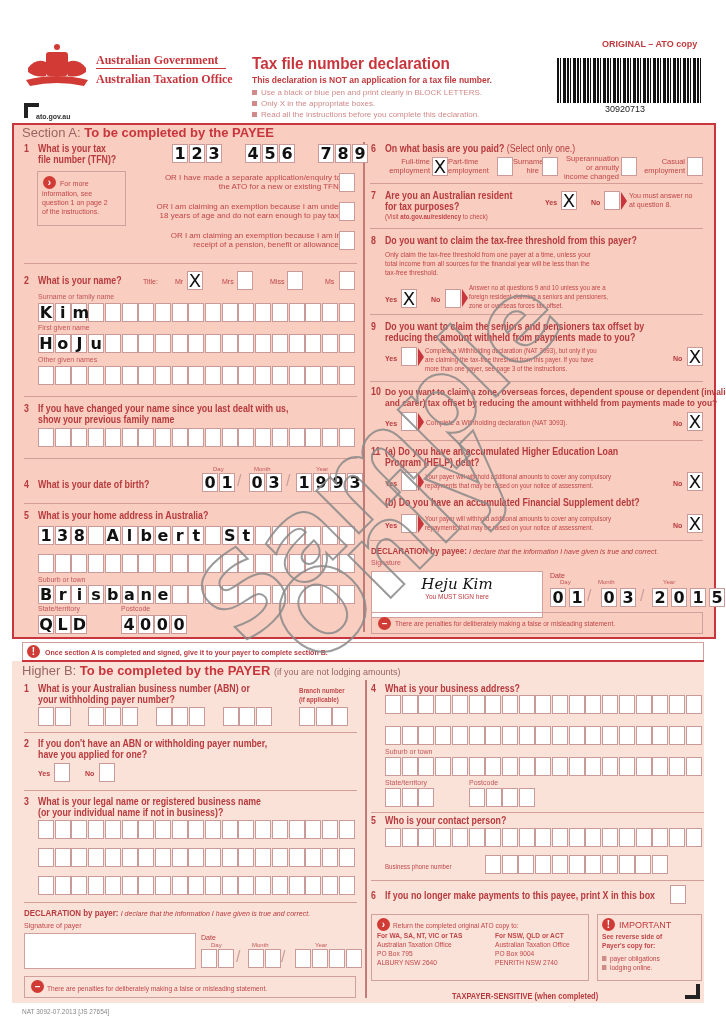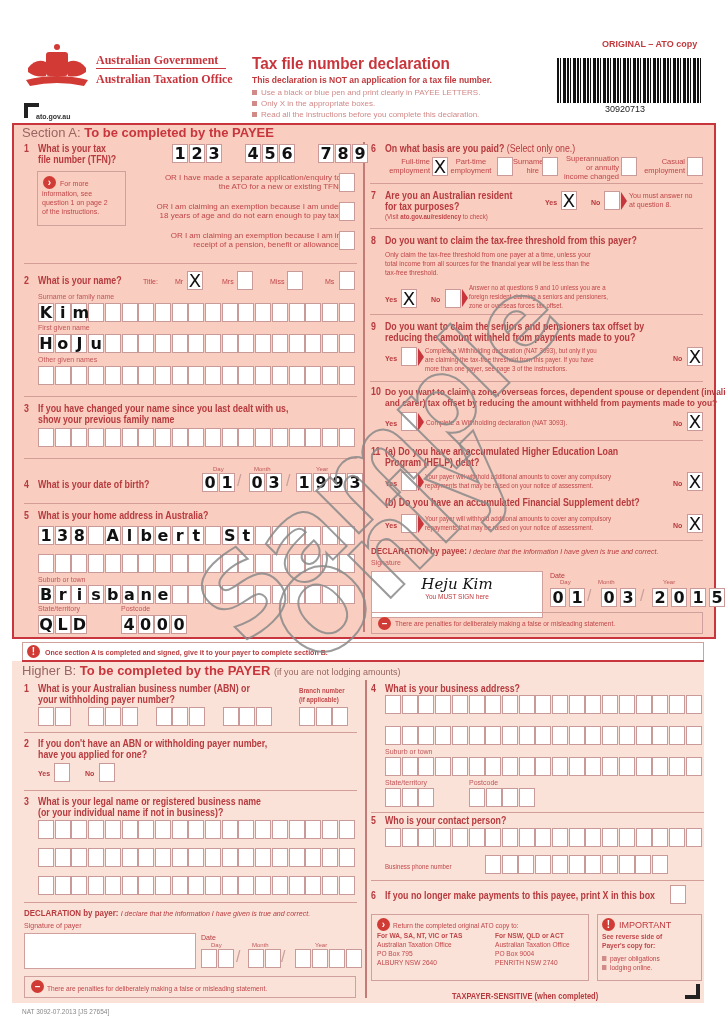--- a/index.html
+++ b/index.html
@@ -35,21 +35,21 @@
 </div>
 <div class="abs" style="left:96px;top:53px;font-family:'Liberation Serif',serif;font-weight:bold;font-size:12px;color:#c8353c">Australian Government</div>
 <div class="abs" style="left:96px;top:68px;width:130px;height:1px;background:#c8353c"></div>
 <div class="abs" style="left:96px;top:72px;font-family:'Liberation Serif',serif;font-weight:bold;font-size:12px;color:#c8353c">Australian Taxation Office</div>
 <div class="abs" style="left:24px;top:103px;width:15px;height:15px;border-left:4px solid #222;border-top:4px solid #222"></div>
 <div class="abs" style="left:36px;top:113px;font-size:7px;font-weight:bold;color:#333">ato.gov.au</div>
 
 <div class="abs" style="left:252px;top:54px;font-weight:bold;font-size:17px;color:#c8353c;transform:scaleX(.9);transform-origin:left">Tax file number declaration</div>
 <div class="abs" style="left:252px;top:75px;font-size:8.5px;font-weight:bold;color:#c0393d">This declaration is NOT an application for a tax file number.</div>
 <div class="abs" style="left:252px;top:87px;font-size:8px;color:#d08a88;line-height:11px">
-  <div><span style="display:inline-block;width:5px;height:5px;background:#d08a88;margin-right:4px"></span><span>Use a black or blue pen and print clearly in PAYEE LETTERS.</span></div>
+  <div><span style="display:inline-block;width:5px;height:5px;background:#d08a88;margin-right:4px"></span><span>Use a black or blue pen and print clearly in BLOCK LETTERS.</span></div>
   <div><span style="display:inline-block;width:5px;height:5px;background:#d08a88;margin-right:4px"></span><span>Only X in the appropriate boxes.</span></div>
   <div><span style="display:inline-block;width:5px;height:5px;background:#d08a88;margin-right:4px"></span><span>Read all the instructions before you complete this declaration.</span></div>
 </div>
 <div class="abs" style="left:602px;top:39px;font-size:9px;font-weight:bold;color:#c0393d">ORIGINAL – ATO copy</div>
 <div class="abs" style="left:557px;top:58px;width:146px;height:45px;background:repeating-linear-gradient(90deg,#111 0 2px,#fff 2px 3px,#111 3px 4px,#fff 4px 6px,#111 6px 9px,#fff 9px 10px)"></div>
 <div class="abs" style="left:605px;top:104px;font-size:9px;color:#222">30920713</div>
 
 <div class="secA"></div>
 <div class="abs" style="left:22px;top:125px;font-size:13px;color:#9a6562"><span>Section A:</span> <b style="color:#c8353c">To be completed by the PAYEE</b></div>
 <div class="vr" style="left:363px;top:142px;height:490px"></div>
@@ -299,21 +299,21 @@
     <div class="box" style="left: 171.1px; top: 615px;">0</div>
   </div>
 
 <div class="abs q" style="left:371px;top:143px">6</div>
 <div class="abs q" style="left:385px;top:143px"><span>On what basis are you paid?</span> <span style="font-weight:normal">(Select only one.)</span></div>
 <div class="abs sm" style="left:386px;top:157px;text-align:right;width:44px;transform:none;font-size:7.5px">
     <div>Full-time</div>
     <div>employment</div>
   </div>
 <div class="box xbox" style="left:432px;top:157px">X</div>
-<div class="abs sm" style="left:448px;top:157px;text-align:center;width:46px;transform:none;font-size:7.5px">
+<div class="abs sm" style="left:448px;top:157px;text-align:left;width:46px;transform:none;font-size:7.5px">
     <div>Part-time</div>
     <div>employment</div>
   </div>
 <div class="box" style="left:497px;top:157px"></div>
 <div class="abs sm" style="left:513px;top:157px;text-align:right;width:26px;transform:none;font-size:7.5px">
     <div>Surname</div>
     <div>hire</div>
   </div>
 <div class="box" style="left:542px;top:157px"></div>
 <div class="abs sm" style="left:560px;top:154px;text-align:right;width:59px;transform:none;font-size:7.5px">

